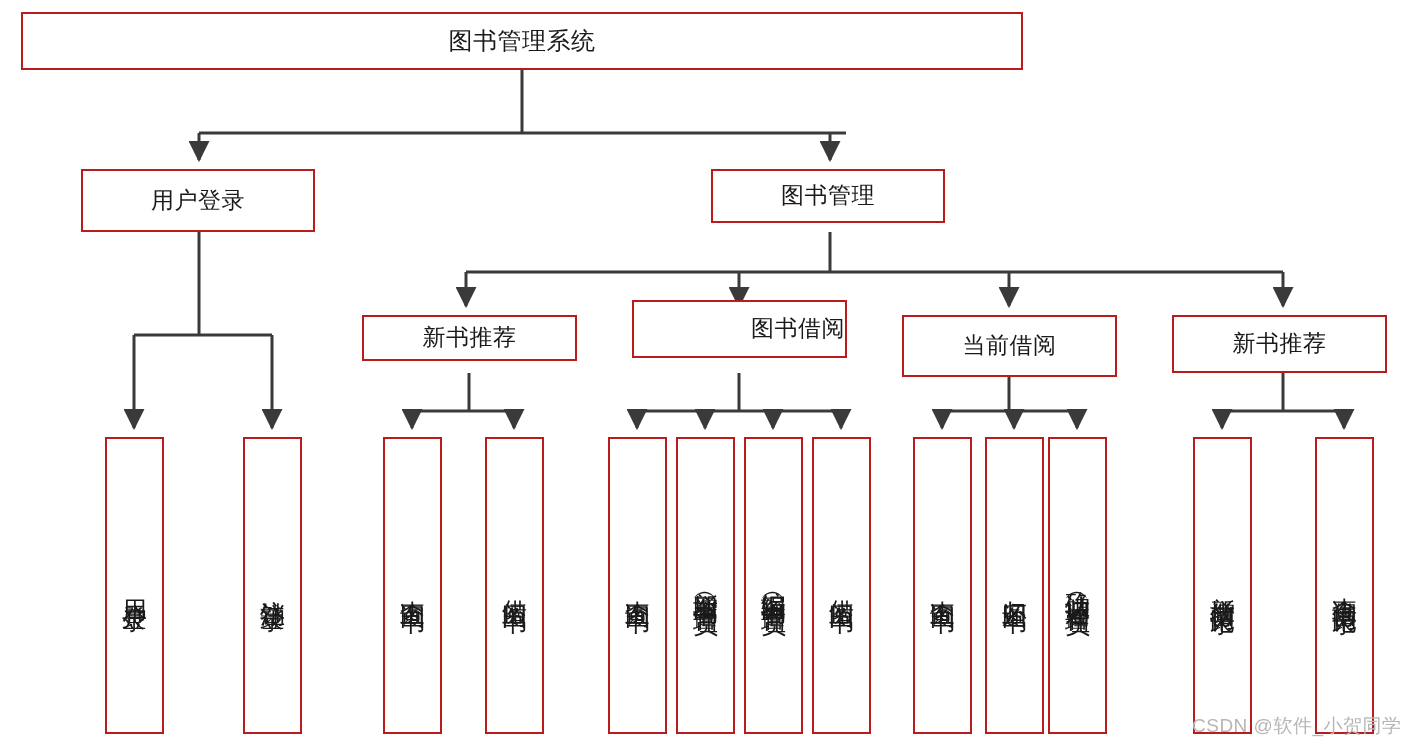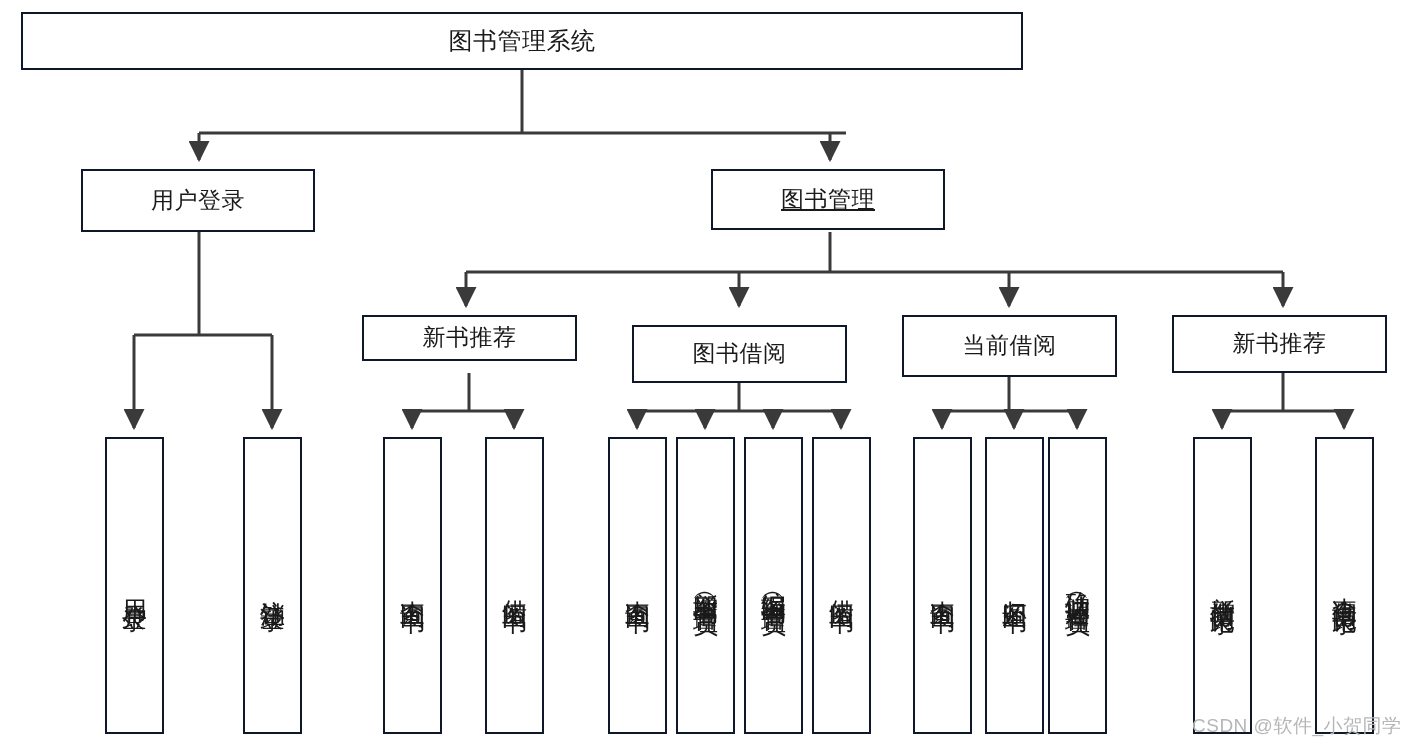--- a/index.html
+++ b/index.html
@@ -22,21 +22,21 @@
     left: 0;
     top: 0;
     width: 1405px;
     height: 747px;
     pointer-events: none;
   }
   .node {
     position: absolute;
     box-sizing: border-box;
     background: #ffffff;
-    border: 2px solid #0f172a;
+    border: 2px solid #b91c1c;
     display: flex;
     align-items: center;
     justify-content: center;
     color: #1a1a1a;
   }
   .node .label {
     text-align: center;
     line-height: 1.12;
     letter-spacing: 0.5px;
   }
@@ -125,28 +125,28 @@
     </g>
   </svg>
 
   <div class="node horiz root" style="left:21px; top:12px; width:1002px; height:58px;">
     <span class="label">图书管理系统</span>
   </div>
 
   <div class="node horiz" style="left:81px; top:169px; width:234px; height:63px;">
     <span class="label">用户登录</span>
   </div>
-  <div class="node horiz" style="left:711px; top:169px; width:234px; height:61px;text-decoration:underline;">
+  <div class="node horiz" style="left:711px; top:169px; width:234px; height:54px;">
     <span class="label">图书管理</span>
   </div>
 
   <div class="node horiz" style="left:362px; top:315px; width:215px; height:46px;">
     <span class="label">新书推荐</span>
   </div>
-  <div class="node horiz" style="left:632px; top:325px; width:215px; height:58px;">
+  <div class="node horiz" style="left:632px; top:300px; width:215px; height:58px;justify-content:flex-end;">
     <span class="label">图书借阅</span>
   </div>
   <div class="node horiz" style="left:902px; top:315px; width:215px; height:62px;">
     <span class="label">当前借阅</span>
   </div>
   <div class="node horiz" style="left:1172px; top:315px; width:215px; height:58px;">
     <span class="label">新书推荐</span>
   </div>
 
   <div class="node vert" style="left:105px; top:437px; width:59px; height:297px;">

